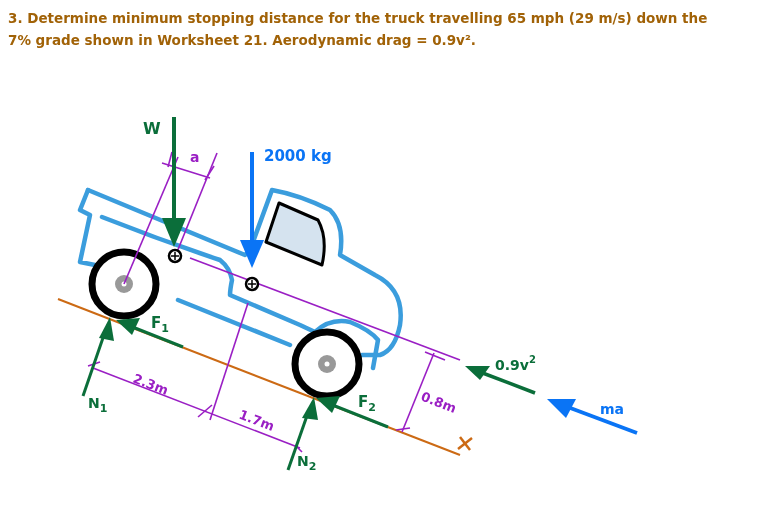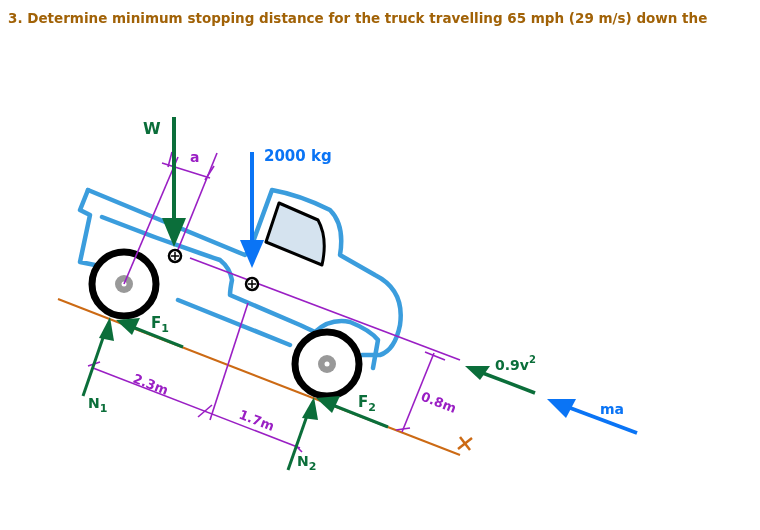--- a/index.html
+++ b/index.html
@@ -7,20 +7,21 @@
     .problem { position: absolute; left: 8px; top: 7px; width: 750px; font-size: 13.5px; font-weight: bold; line-height: 22px; color: #a16207; }
     .problem p { margin: 0; }
     svg.diagram { position: absolute; left: 0; top: 0; }
     .lbl { font-family: "DejaVu Sans", sans-serif; font-weight: bold; }
   </style>
 </head>
 <body>
 
 <div class="problem">
   <p>3. Determine minimum stopping distance for the truck travelling 65 mph (29 m/s) down the</p>
+  <p>7% grade shown in Worksheet 21.  Aerodynamic drag = 0.9v².</p>
 </div>
 
 <svg class="diagram" width="760" height="530" viewBox="0 0 760 530">
 
   <line x1="58" y1="299" x2="460" y2="455" stroke="#cc6a14" stroke-width="2"></line>
 
   <g stroke="#cc6a14" stroke-width="2.5">
     <line x1="460" y1="437" x2="470" y2="450"></line>
     <line x1="458" y1="449" x2="472" y2="438"></line>
   </g>

